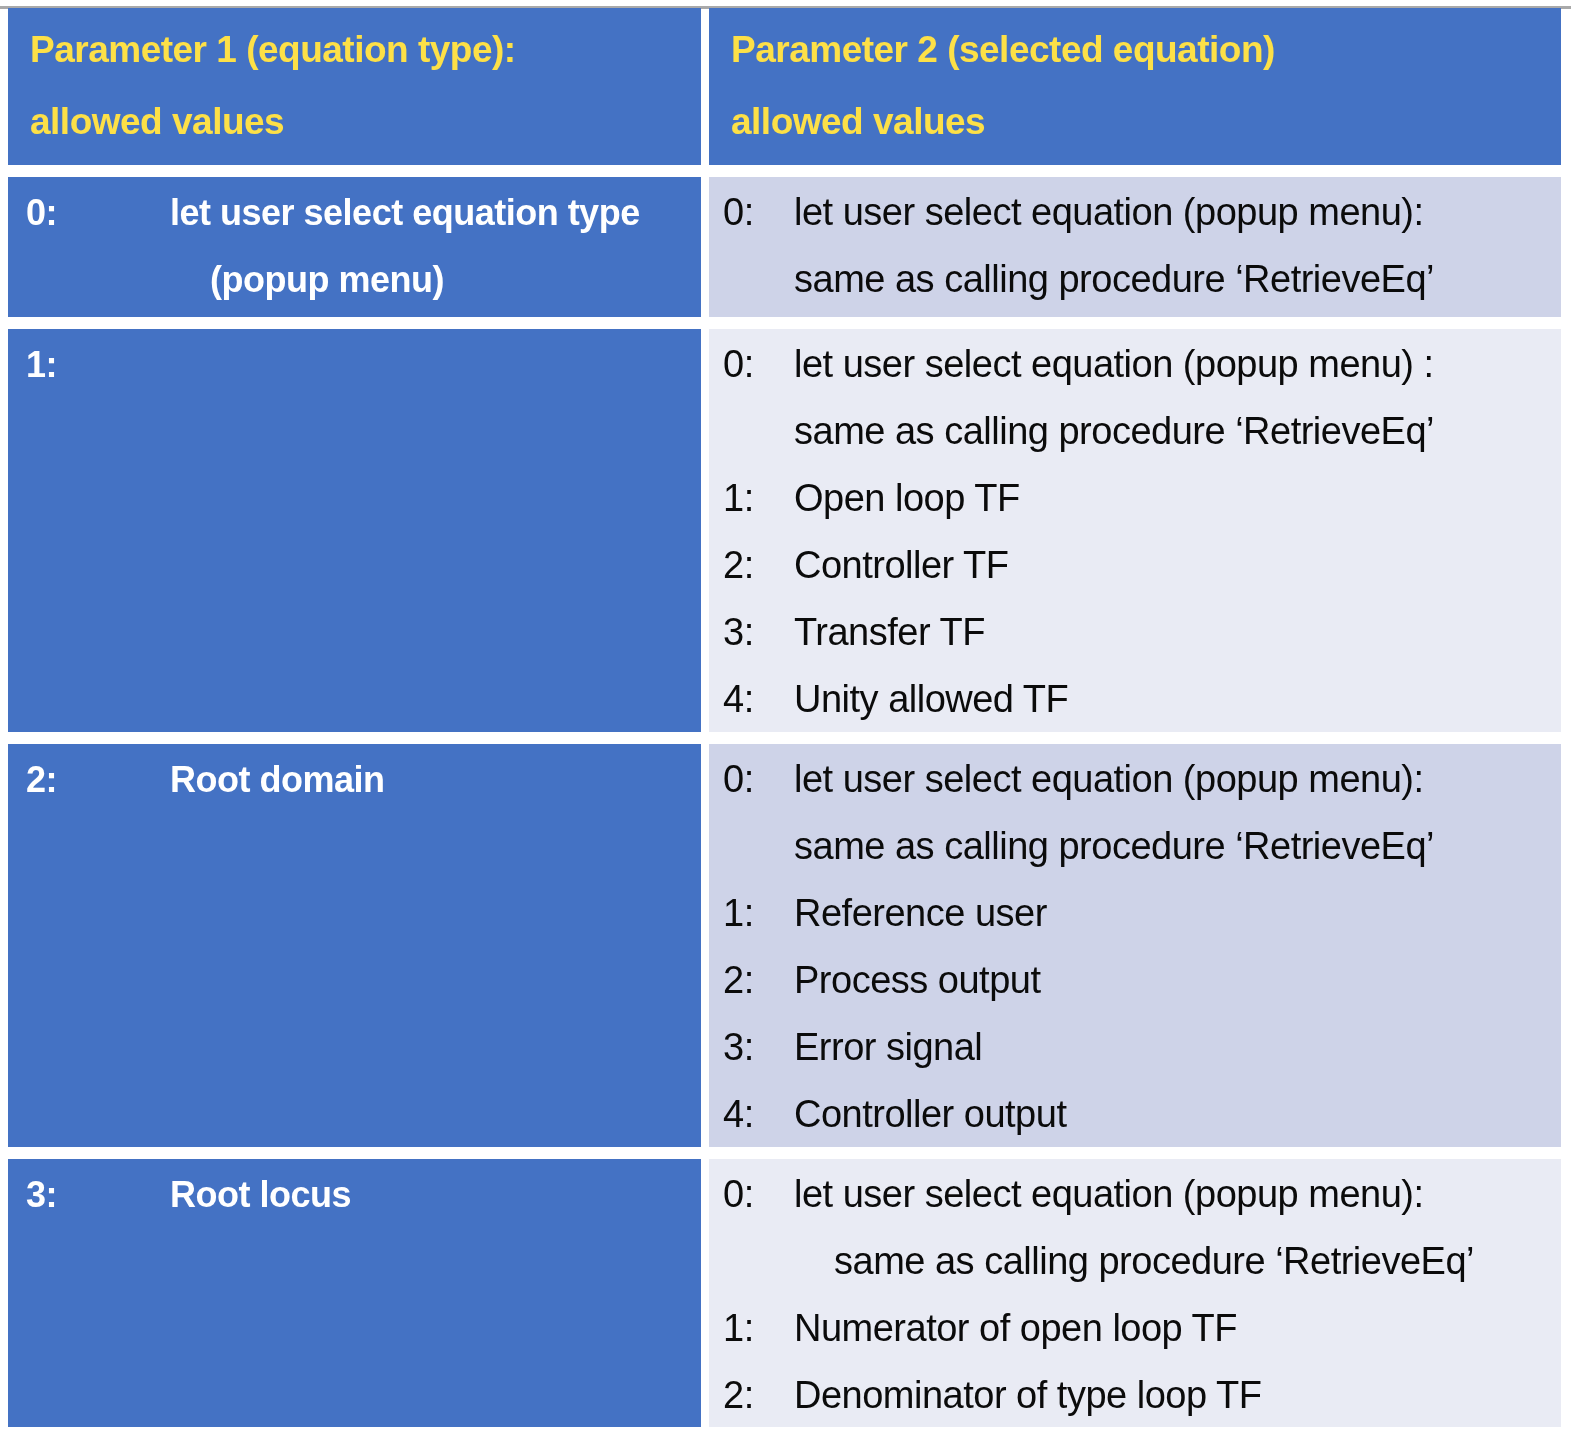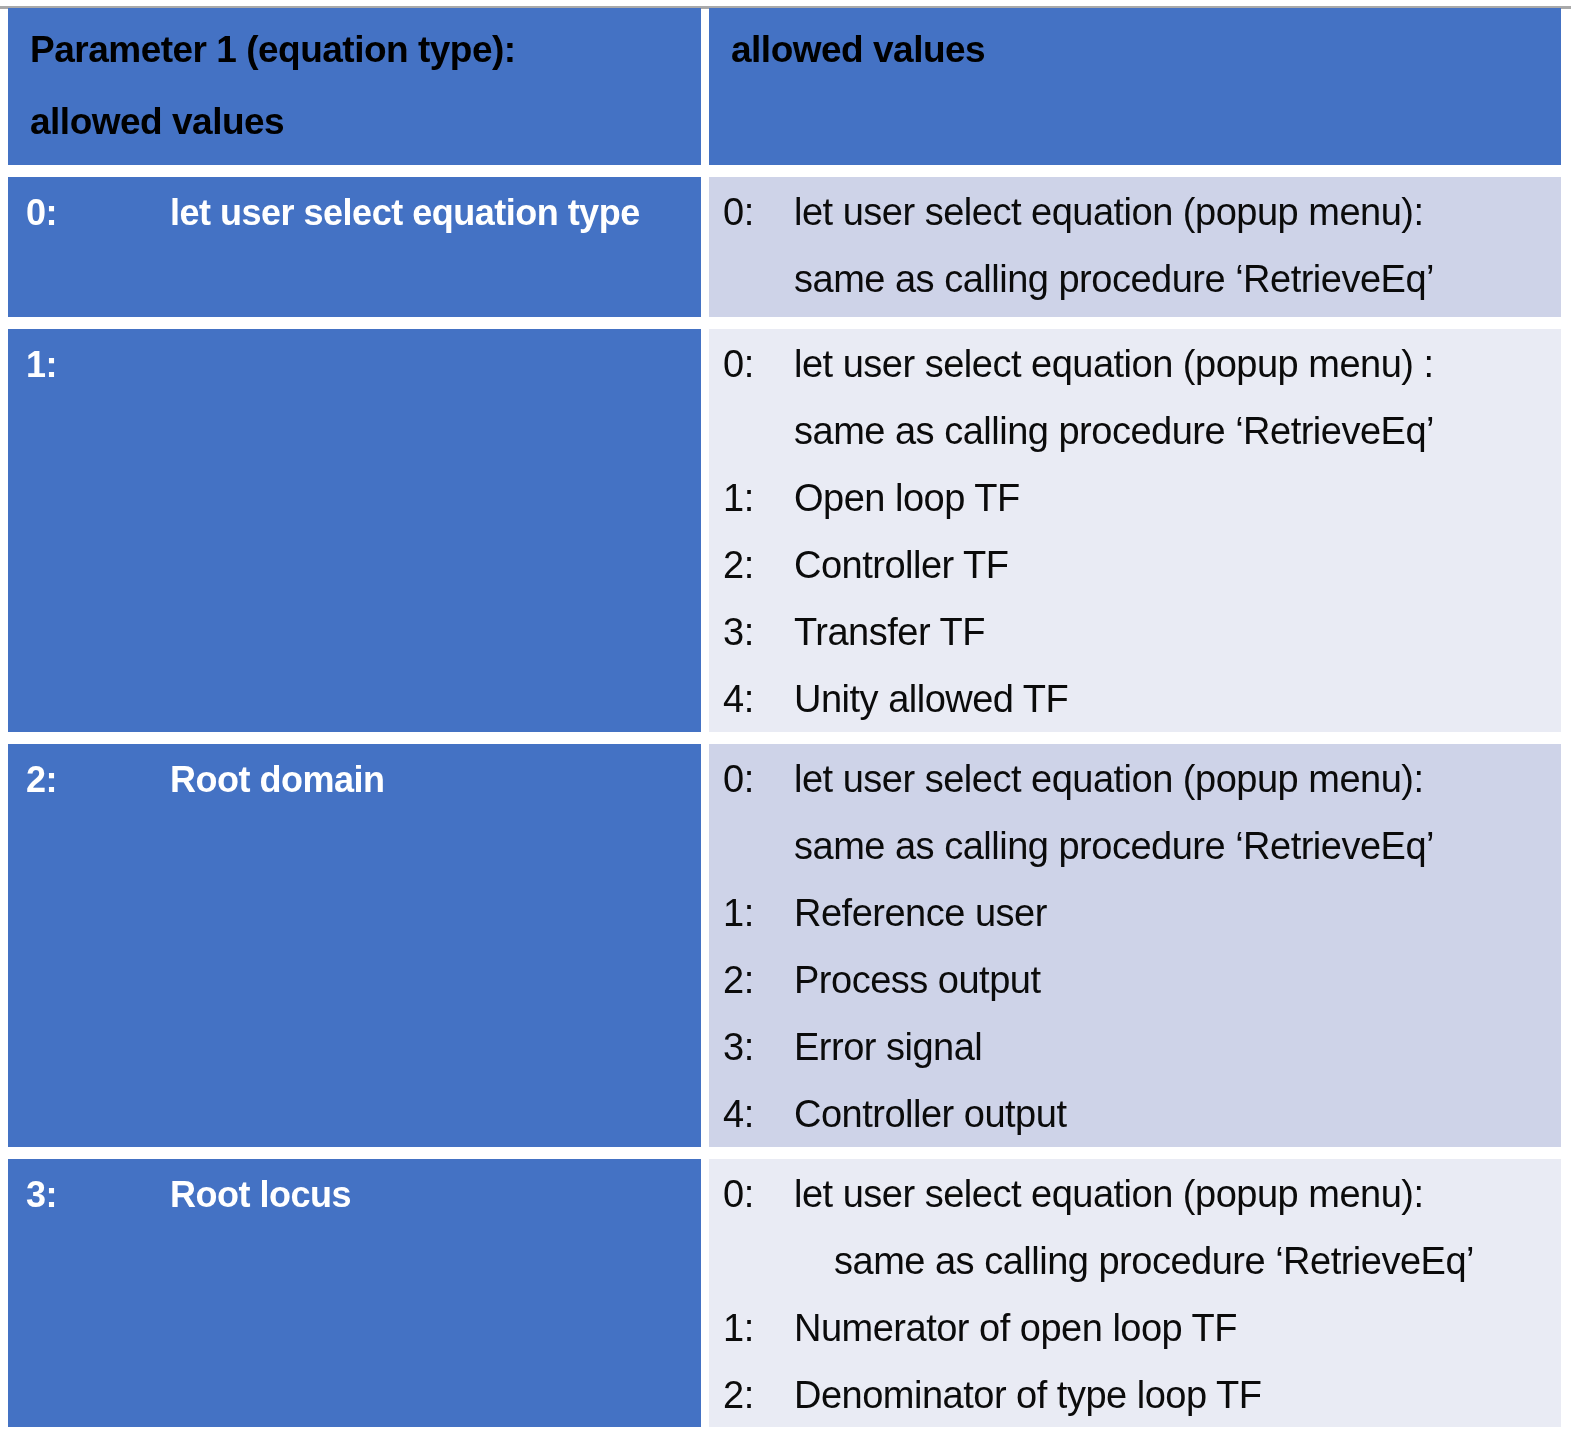--- a/index.html
+++ b/index.html
@@ -29,21 +29,21 @@
     grid-template-rows: 157px 140px 403px 403px 268px;
     column-gap: 8px;
     row-gap: 12px;
   }
   .cell {
     box-sizing: border-box;
     overflow: hidden;
   }
   .hdr {
     background: var(--blue);
-    color: #000000;
+    color: #fde047;
     font-weight: bold;
     font-size: 37px;
     line-height: 72px;
     letter-spacing: -0.5px;
     padding: 6px 20px 0 22px;
   }
   .left-cell {
     background: var(--blue);
     color: #ffffff;
     font-weight: bold;
@@ -77,28 +77,35 @@
     <div class="cell hdr">
       <div class="line">
         <span class="txt">Parameter 1 (equation type):</span>
       </div>
       <div class="line">
         <span class="txt">allowed values</span>
       </div>
     </div>
     <div class="cell hdr">
       <div class="line">
+        <span class="txt">Parameter 2 (selected equation)</span>
+      </div>
+      <div class="line">
         <span class="txt">allowed values</span>
       </div>
     </div>
 
   <div class="cell left-cell">
         <div class="line">
           <span class="num">0:</span>
           <span class="txt">let user select equation type</span>
+        </div>
+        <div class="line">
+          <span class="num"></span>
+          <span class="txt indent-1">(popup menu)</span>
         </div>
       </div>
       <div class="cell right-cell band-dark">
         <div class="line">
           <span class="num">0:</span>
           <span class="txt">let user select equation (popup menu):</span>
         </div>
         <div class="line">
           <span class="num"></span>
           <span class="txt">same as calling procedure ‘RetrieveEq’</span>

